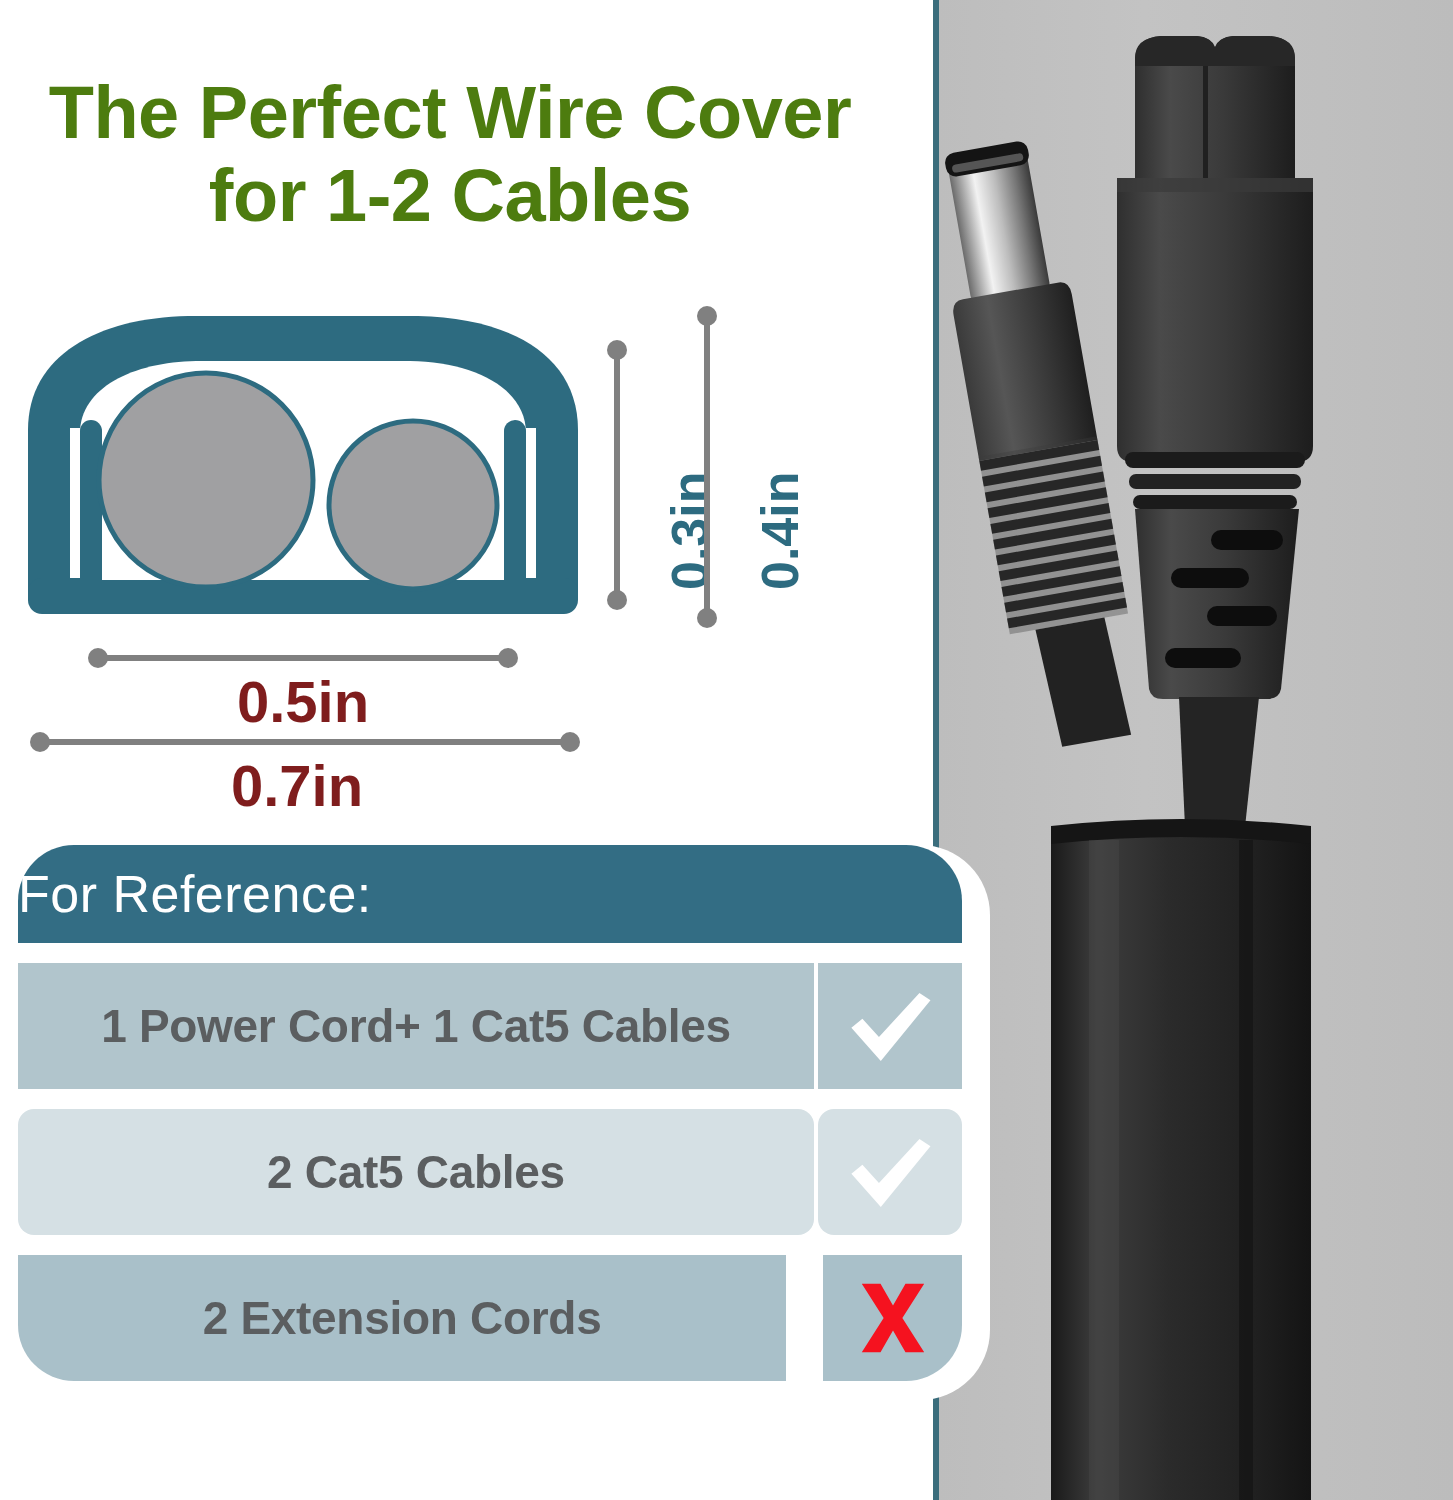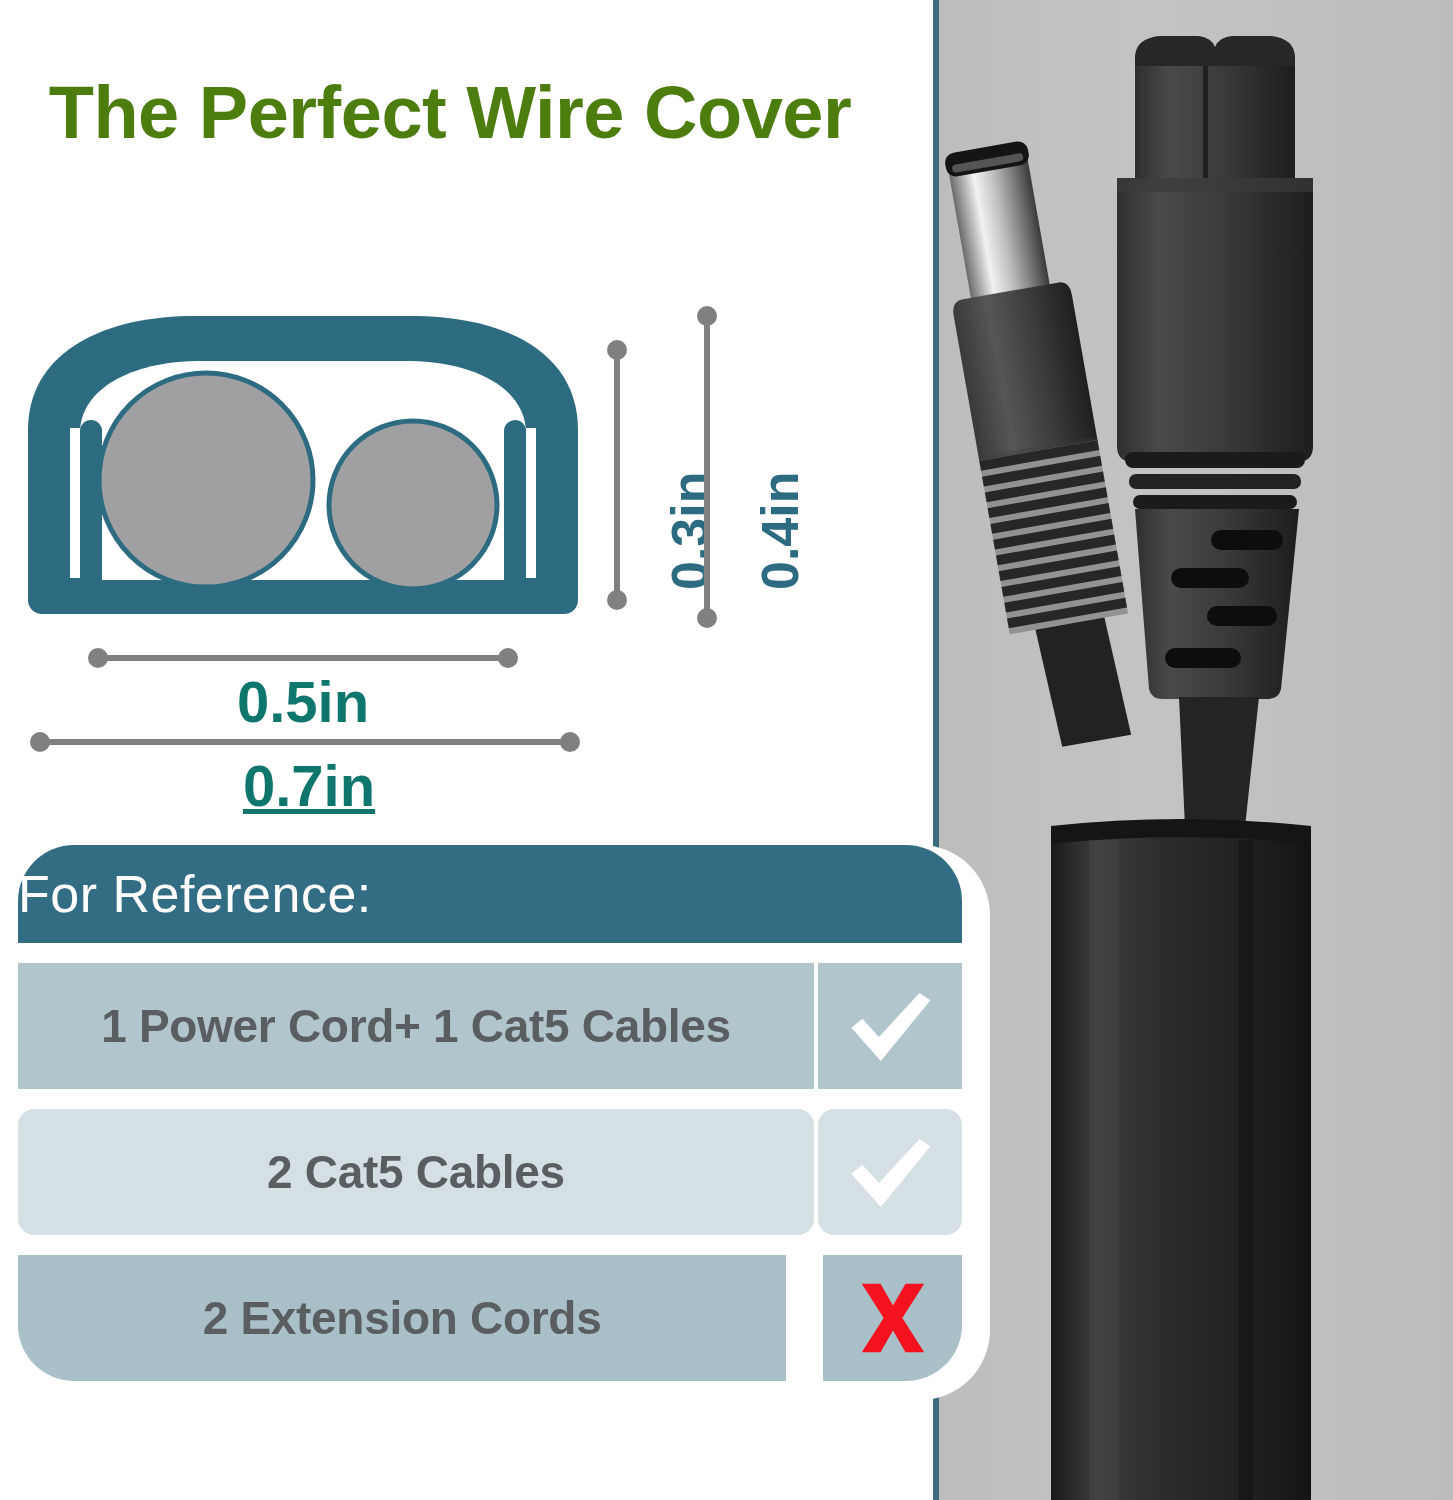--- a/index.html
+++ b/index.html
@@ -61,21 +61,21 @@
     white-space:nowrap;
     transform-origin: left top;
     transform: rotate(-90deg);
   }
 
   
   .hdim{ position:absolute; }
   .hdim .hbar{ position:absolute; height:6px; background:#808080; top:7px; }
   .hdim .hcap{ position:absolute; width:20px; height:20px; border-radius:50%; background:#808080; top:0; }
   .hlabel{
-    position:absolute; color:#0f766e; font-size:58px; font-weight:bold;
+    position:absolute; color:#7f1d1d; font-size:58px; font-weight:bold;
     text-align:center; white-space:nowrap;
   }
 
   
   .ref-card{
     position:absolute; left:18px; top:845px; width:972px; height:555px;
     background:#ffffff;
     border-radius:70px 70px 70px 70px;
     padding:0;
     z-index:5;
@@ -118,20 +118,21 @@
 </style>
 </head>
 <body>
 
 <div id="root">
 
   <div class="left-panel">
 
     <div class="title">
       <span>The Perfect Wire Cover</span>
+      <span class="l2">for 1-2 Cables</span>
     </div>
 
     <div class="diagram">
       <svg viewBox="0 0 580 345" xmlns="http://www.w3.org/2000/svg">
 
         <g>
           <path d="M 10 300
                    L 10 130
                    C 10 55, 80 18, 170 16
                    L 400 16
@@ -186,21 +187,21 @@
       <div class="hbar" style="left:10px; width:410px;"></div>
       <div class="hcap" style="left:410px;"></div>
     </div>
     <div class="hlabel" style="left:88px; top:668px; width:430px;">0.5in</div>
 
     <div class="hdim" style="left:30px; top:732px; width:550px; height:20px;">
       <div class="hcap" style="left:0;"></div>
       <div class="hbar" style="left:10px; width:530px;"></div>
       <div class="hcap" style="left:530px;"></div>
     </div>
-    <div class="hlabel" style="left:34px; top:752px; width:550px;text-decoration:underline;">0.7in</div>
+    <div class="hlabel" style="left:22px; top:752px; width:550px;">0.7in</div>
 
   </div>
 
   <div class="divider"></div>
 
   <div class="right-panel">
     <div class="photo">
       <svg viewBox="0 0 514 1500" xmlns="http://www.w3.org/2000/svg">
         <defs>
           <linearGradient id="gBody" x1="0" y1="0" x2="1" y2="0">

